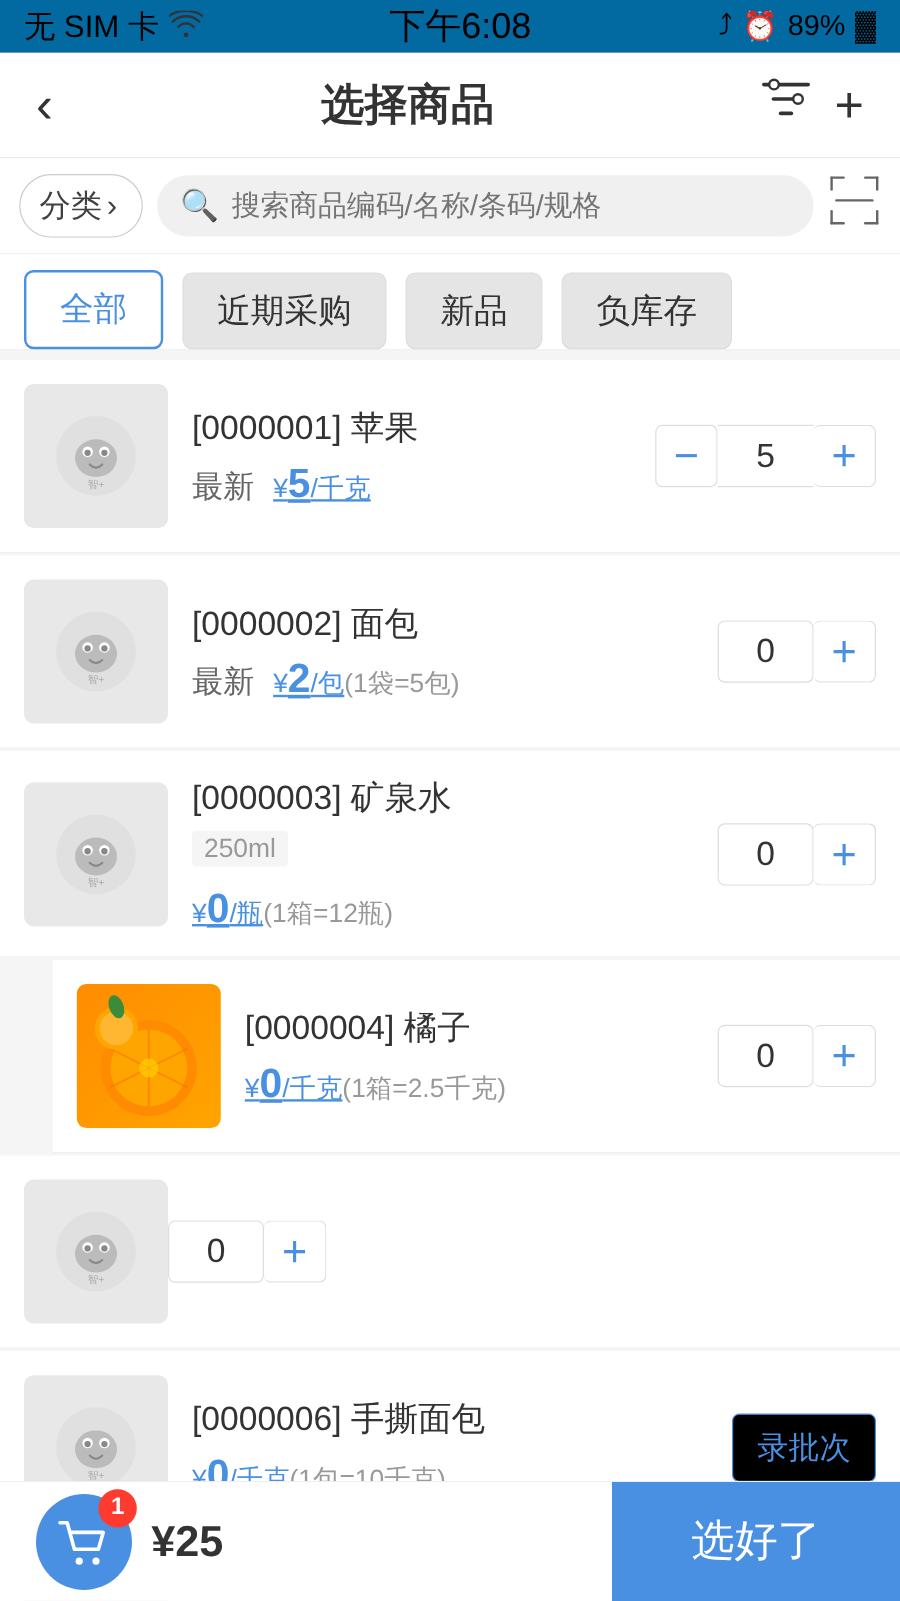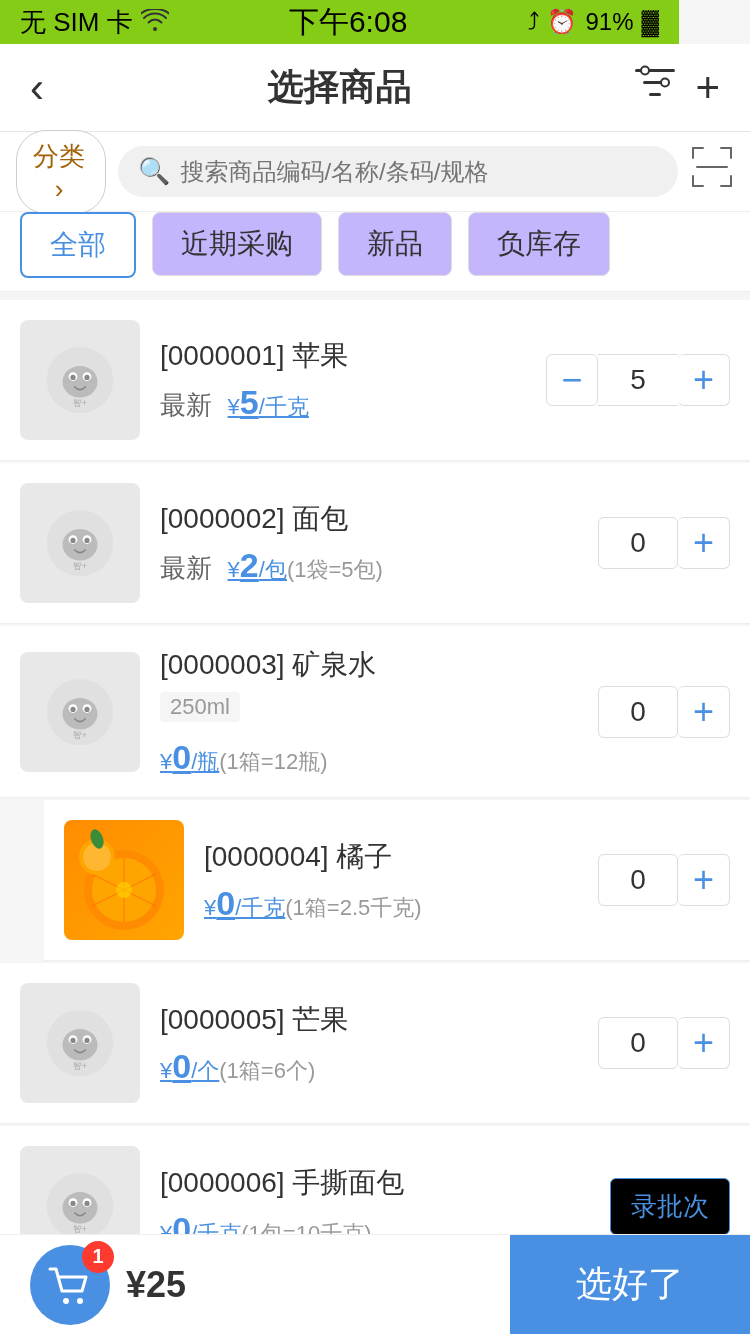--- a/index.html
+++ b/index.html
@@ -7,23 +7,23 @@
     body {
       width: 750px;
       min-height: 1334px;
       font-family: -apple-system, "PingFang SC", "Helvetica Neue", sans-serif;
       background: #f5f5f5;
       overflow-x: hidden;
     }
 
     
     .status-bar {
-      width: 679px;
+      width: 750px;
       height: 44px;
-      background: #84cc16;
+      background: #0369a1;
       display: flex;
       align-items: center;
       justify-content: space-between;
       padding: 0 20px;
       font-size: 28px;
     }
     .status-left {
       display: flex;
       align-items: center;
       gap: 8px;
@@ -84,25 +84,24 @@
       gap: 12px;
       border-bottom: 1px solid #eee;
     }
     .category-btn {
       display: flex;
       align-items: center;
       border: 1px solid #ccc;
       border-radius: 30px;
       padding: 8px 16px;
       font-size: 26px;
-      color: #a16207;
+      color: #404040;
       background: #fff;
       white-space: nowrap;
       cursor: pointer;
-      flex-direction: column;
     }
     .category-btn span { margin-right: 4px; }
     .search-box {
       flex: 1;
       display: flex;
       align-items: center;
       background: #f0f0f0;
       border-radius: 30px;
       padding: 10px 20px;
       gap: 10px;
@@ -120,32 +119,32 @@
       color: #666;
       cursor: pointer;
     }
 
     
     .tab-row {
       width: 750px;
       height: 80px;
       background: #fff;
       display: flex;
-      align-items: flex-start;
+      align-items: flex-end;
       padding: 0 20px;
       gap: 16px;
       border-bottom: 1px solid #eee;
       margin-bottom: 8px;
     }
     .tab-btn {
       padding: 12px 28px;
       border-radius: 8px;
       font-size: 28px;
       color: #333;
-      background: #c4b5fd;
+      background: #e5e5e5;
       border: 1px solid #ddd;
       cursor: pointer;
     }
     .tab-btn.active {
       color: #4A90E2;
       border: 2px solid #4A90E2;
       background: #fff;
     }
 
     
@@ -352,21 +351,21 @@
         <path d="M7.5 13.5C9.3 11.7 11.5 10.5 14 10.5s4.7 1.2 6.5 3" stroke="#333" stroke-width="2" fill="none" stroke-linecap="round"></path>
         <path d="M3 9C5.8 6.2 9.7 4.5 14 4.5s8.2 1.7 11 4.5" stroke="#333" stroke-width="2" fill="none" stroke-linecap="round"></path>
         <path d="M0 4.5C3.5 1.5 8.5 0 14 0s10.5 1.5 14 4.5" stroke="#333" stroke-width="2" fill="none" stroke-linecap="round"></path>
       </svg>
     </span>
   </div>
   <div class="status-center">下午6:08</div>
   <div class="status-right">
     <span>⤴</span>
     <span>⏰</span>
-    <span>91%</span>
+    <span>89%</span>
     <span>▓</span>
   </div>
 </div>
 
 <div class="nav-bar">
   <div class="nav-left">
     <span class="nav-back">‹</span>
   </div>
   <span class="nav-title">选择商品</span>
   <div class="nav-right">
@@ -529,26 +528,20 @@
         <circle cx="40" cy="40" r="38" fill="#e0e0e0"></circle>
         <ellipse cx="40" cy="42" rx="20" ry="18" fill="#bbb"></ellipse>
         <circle cx="32" cy="36" r="5" fill="#fff"></circle>
         <circle cx="48" cy="36" r="5" fill="#fff"></circle>
         <circle cx="32" cy="37" r="3" fill="#888"></circle>
         <circle cx="48" cy="37" r="3" fill="#888"></circle>
         <path d="M34 48 Q40 54 46 48" stroke="#888" stroke-width="2" fill="none" stroke-linecap="round"></path>
         <text x="40" y="70" text-anchor="middle" font-size="10" fill="#aaa" font-family="sans-serif">智+</text>
       </svg>
     </div>
-    <div class="product-info">
-      <div class="product-name">[0000005] 芒果</div>
-      <div class="product-price">
-        <span class="currency">¥</span><span class="amount">0</span><span class="unit">/个</span><span class="extra">(1箱=6个)</span>
-      </div>
-    </div>
     <div class="qty-control">
       <input class="qty-input" type="text" value="0" style="border: 1px solid rgb(221, 221, 221); border-radius: 6px;">
       <button class="qty-btn" style="border-left:none;">+</button>
     </div>
   </div>
 
   <div class="product-item" style="margin-bottom:2px;">
     <div class="product-img">
       <svg class="owl-svg" viewBox="0 0 80 80" fill="none">
         <circle cx="40" cy="40" r="38" fill="#e0e0e0"></circle>

